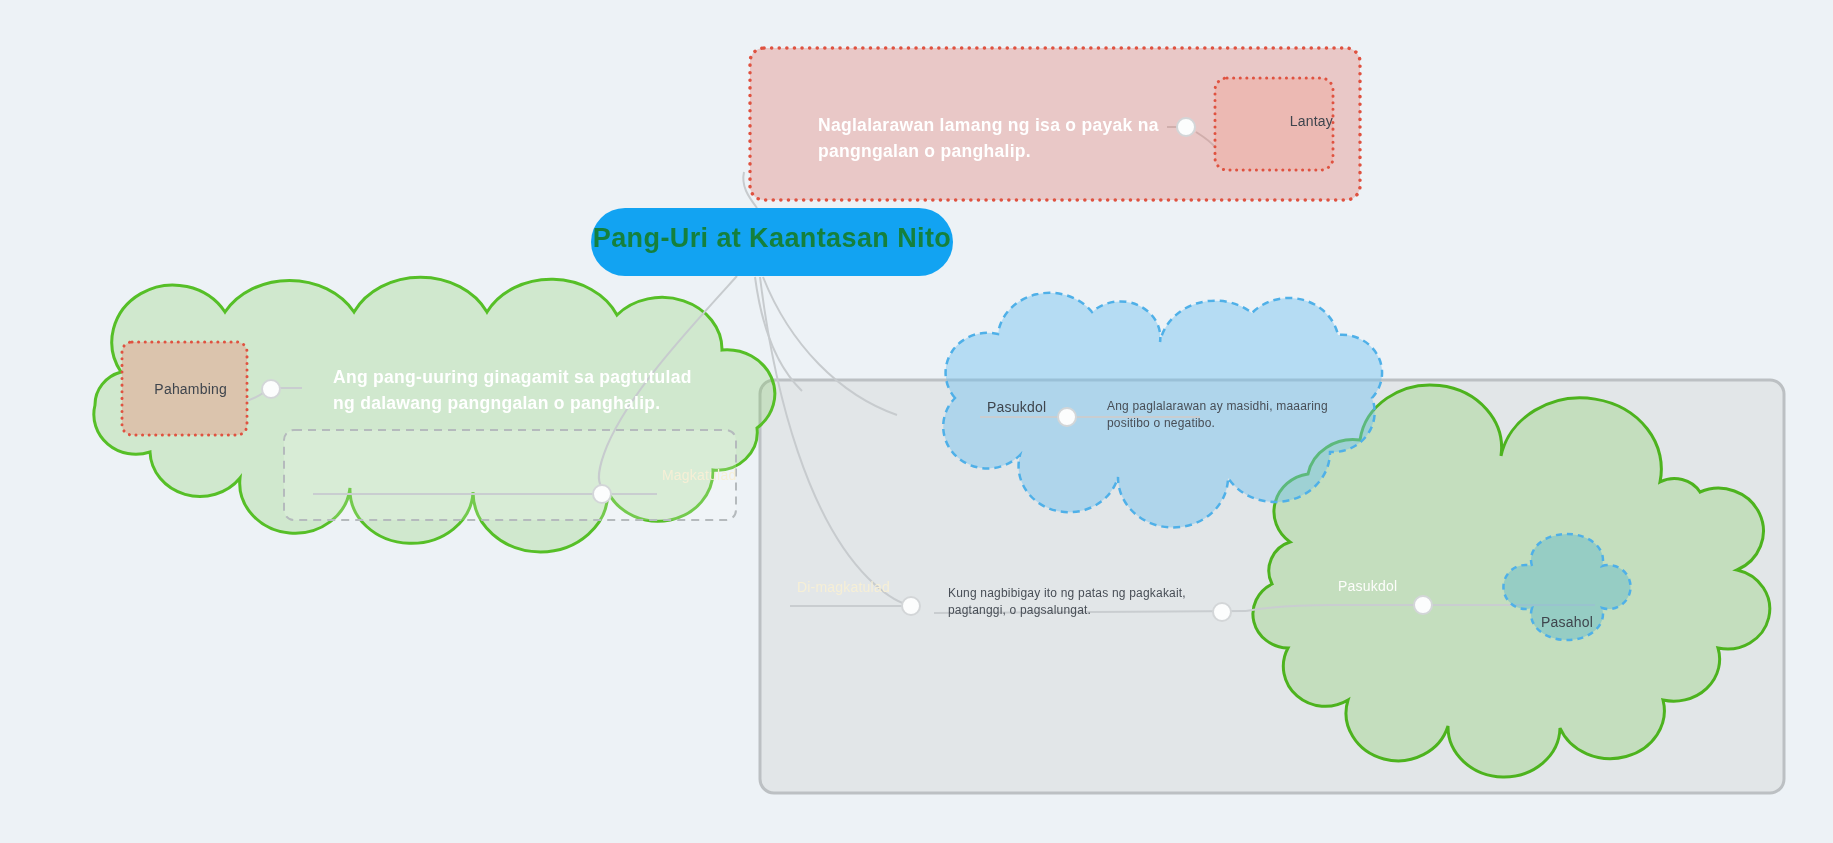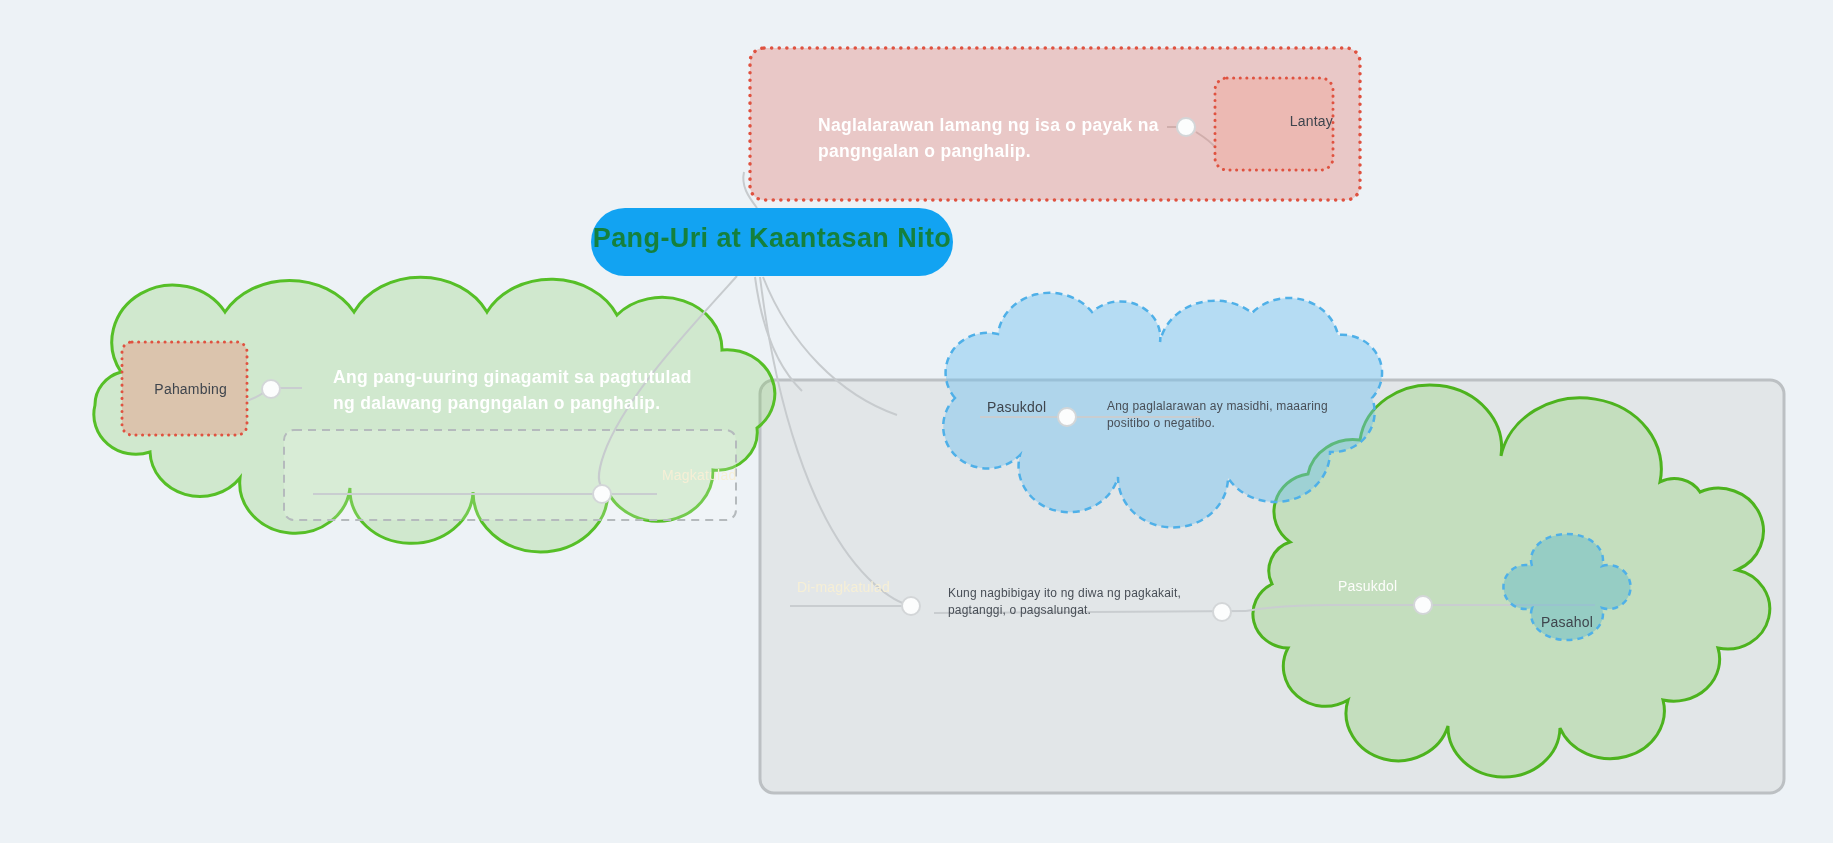--- a/index.html
+++ b/index.html
@@ -141,19 +141,19 @@
 
 
   <div class="txt lbl cream" style="left:662px;top:467px;">Magkatulad</div>
 
   <div class="txt lbl" style="left:987px;top:399px;">Pasukdol</div>
 
   <div class="txt desc" style="left:1107px;top:378px;width:258px;">Ang paglalarawan ay masidhi, maaaring positibo o negatibo.</div>
 
   <div class="txt lbl cream" style="left:797px;top:579px;">Di-magkatulad</div>
 
-  <div class="txt desc" style="left:948px;top:565px;width:292px;">Kung nagbibigay ito ng diwa ng pagkakait, pagtanggi, o pagsalungat.</div>
+  <div class="txt desc" style="left:948px;top:565px;width:292px;">Kung nagbibigay ito ng patas ng pagkakait, pagtanggi, o pagsalungat.</div>
 
   <div class="txt lbl" style="left:1338px;top:578px;color:#fdfdfb;">Pasukdol</div>
 
   <div class="txt lbl" style="left:1541px;top:580px;margin-top:34px;">Pasahol</div>
 
 </div>
 
 </body></html>

